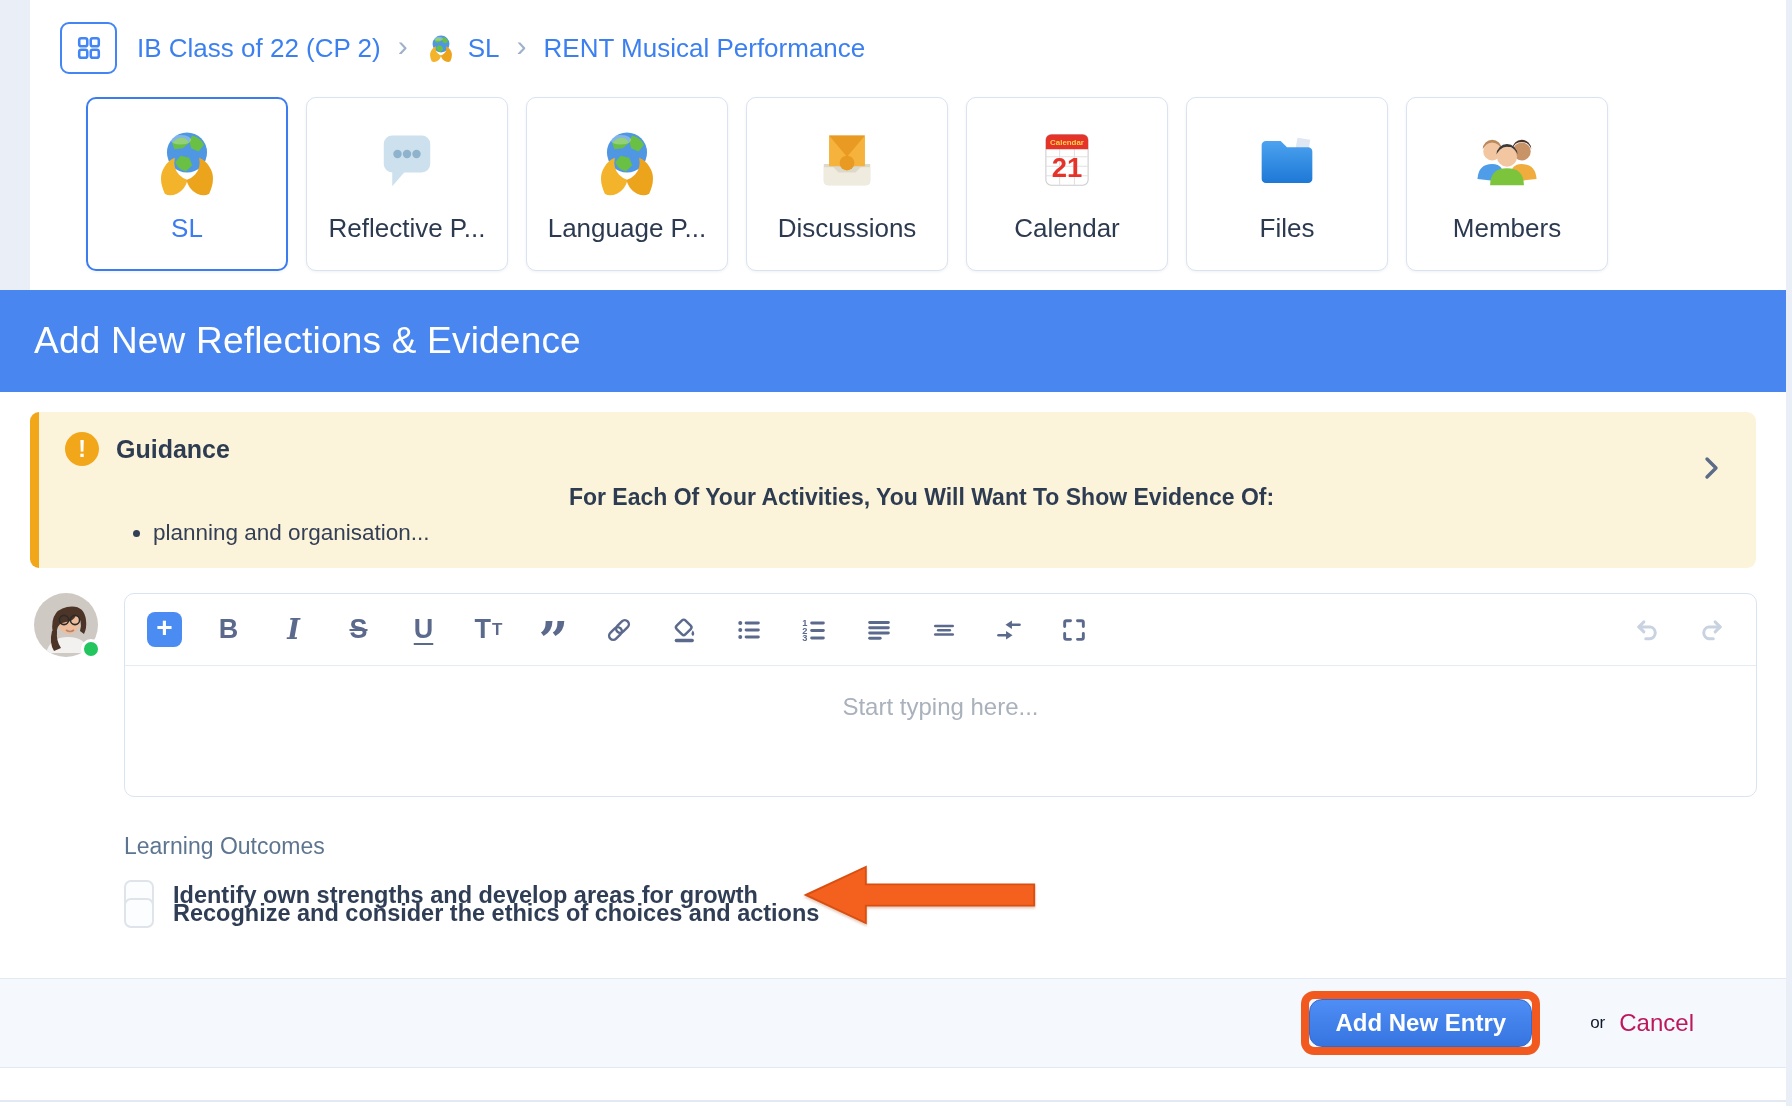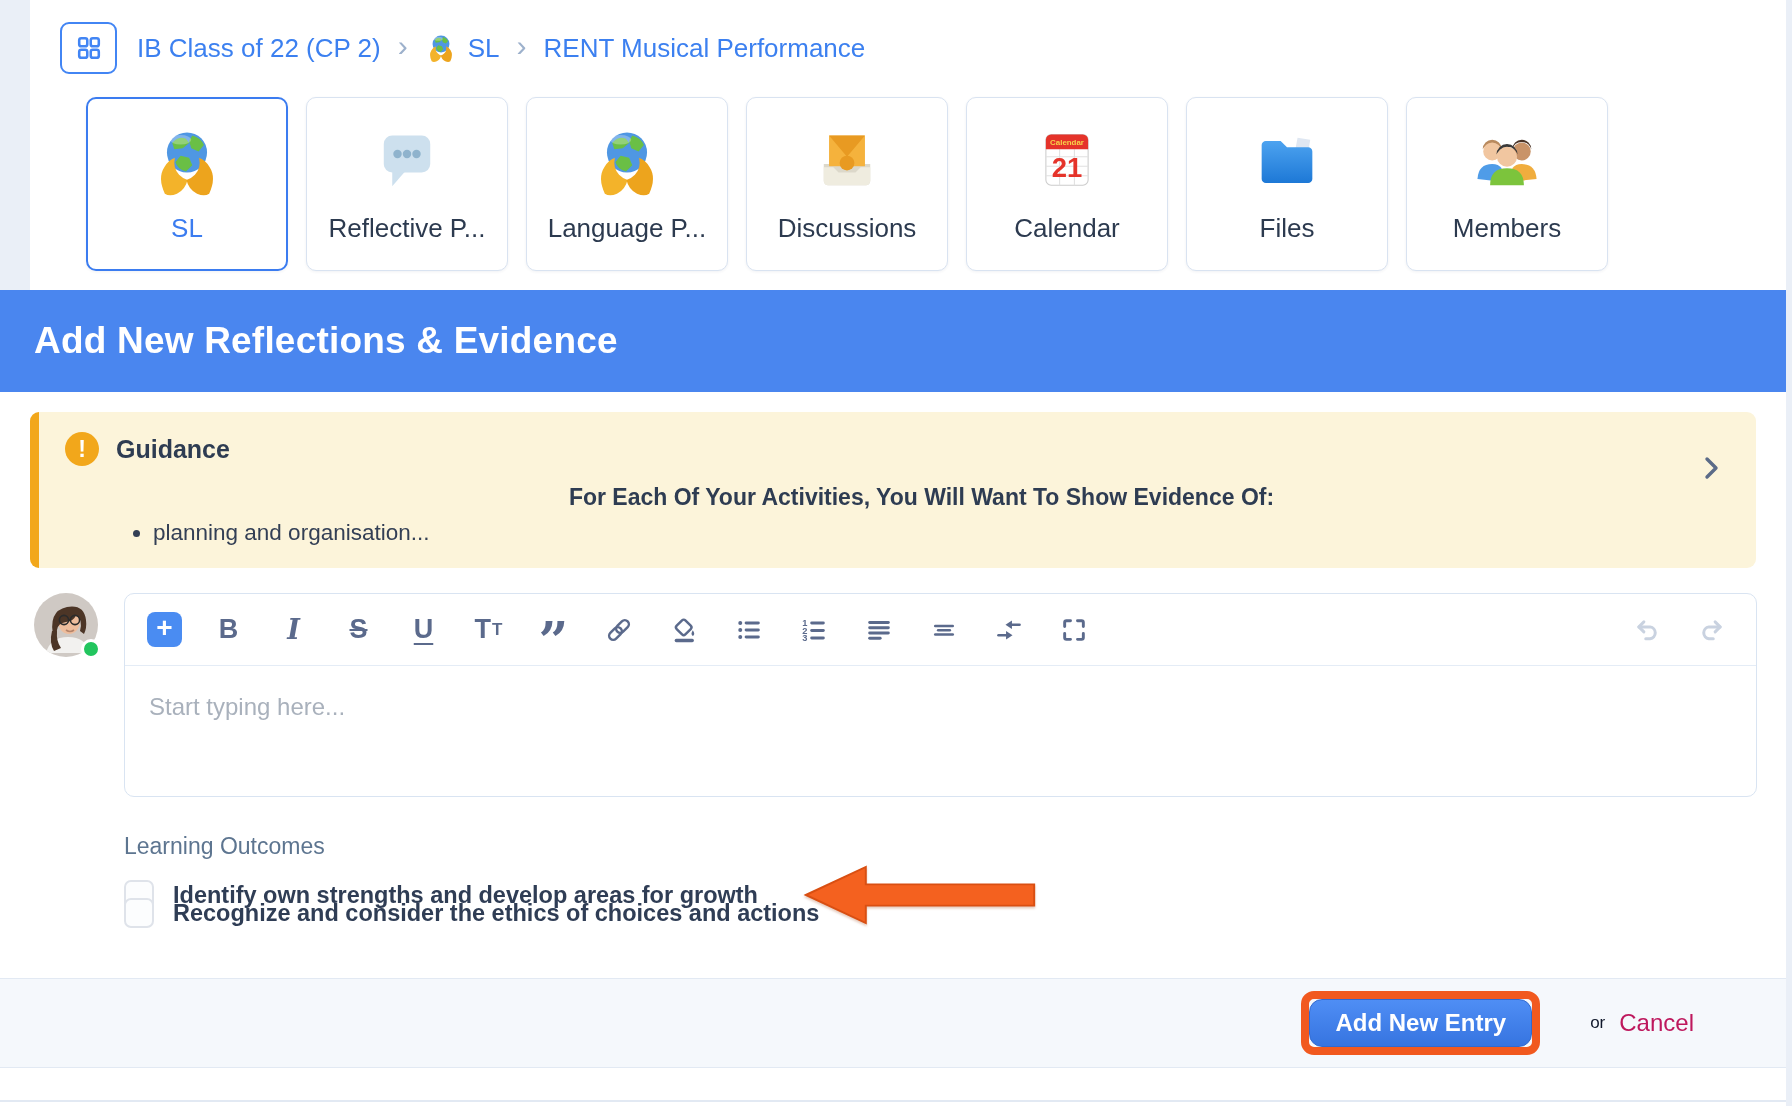--- a/index.html
+++ b/index.html
@@ -26,21 +26,21 @@
           box-shadow:0 1px 3px rgba(40,60,100,0.07); cursor:pointer; }
   .card.selected { border:2px solid #3b7cf0; }
   .card-icon { width:76px; height:76px; }
   .card-label { font-size:26px; color:#2c3a4f; }
   .card.selected .card-label { color:#3b7cf0; }
   .cal-head { font-size:7.5px; font-weight:bold; fill:#f7d24a; }
   .cal-day  { font-size:26px; font-weight:bold; fill:#e5332a; }
   
   .header-bar { position:absolute; left:0; top:290px; width:1786px; height:102px; background:#4a86ef;
                 display:flex; align-items:center; padding-left:34px; }
-  .header-bar h1 { color:#fff; font-size:37px; font-weight:700; letter-spacing:0.2px; }
+  .header-bar h1 { color:#fff; font-size:37px; font-weight:400; letter-spacing:0.2px; }
   
   .main-panel { position:absolute; left:0; top:392px; width:1786px; height:714px; background:#fff; }
   
   .guidance { position:absolute; left:30px; top:20px; width:1726px; height:156px;
               background:#fcf4da; border-left:9px solid #f2a71b; border-radius:9px;
               padding:20px 30px 18px 26px; }
   .guidance-head { display:flex; align-items:center; gap:17px; }
   .guidance-icon { width:34px; height:34px; border-radius:50%; background:#f2a71b; color:#fff;
                    font-weight:800; font-size:23px; display:flex; align-items:center; justify-content:center; }
   .guidance-title { font-size:25px; font-weight:700; color:#2e3c52; }
@@ -61,21 +61,21 @@
   .tb svg { width:28px; height:28px; }
   .tb-plus { width:35px; height:35px; background:#4a8cf2; border-radius:8px; color:#fff; font-size:28px;
              font-weight:700; padding-bottom:3px; }
   .tb-italic { font-style:italic; font-family:"DejaVu Serif", serif; }
   .tb-strike { text-decoration:line-through; }
   .tb-under { text-decoration:underline; text-underline-offset:5px; }
   .tb-small-t { font-size:17px; margin-left:1px; }
   .tb-quote { font-family:"DejaVu Serif", serif; font-size:52px; line-height:10px; padding-top:22px; }
   .tb-spacer { flex:1; }
   .tb-history svg { width:30px; height:30px; }
-  .editor-body { padding:27px 24px; font-size:24px; color:#a9b1bc; height:130px; cursor:text; }
+  .editor-body { padding:27px 24px; font-size:24px; color:#a9b1bc; height:130px; cursor:text;text-align:center; }
   
   .lo-label { position:absolute; left:124px; top:441px; font-size:23px; color:#5d7590; }
   .lo-row { position:absolute; left:124px; display:flex; align-items:center; gap:19px; height:38px; }
   .lo-row1 { top:484px; }
   .lo-row2 { top:502px; }
   .checkbox { width:30px; height:30px; border:2px solid #dfe3ea; border-radius:7px; background:#fcfdfe;
               flex:0 0 auto; cursor:pointer; }
   .lo-text { font-size:23.5px; font-weight:700; color:#2f3d55; cursor:pointer; }
   .annotation-arrow { width:238px; height:60px; margin-left:24px; filter:drop-shadow(0 2px 1px rgba(150,50,0,0.25)); }
   

